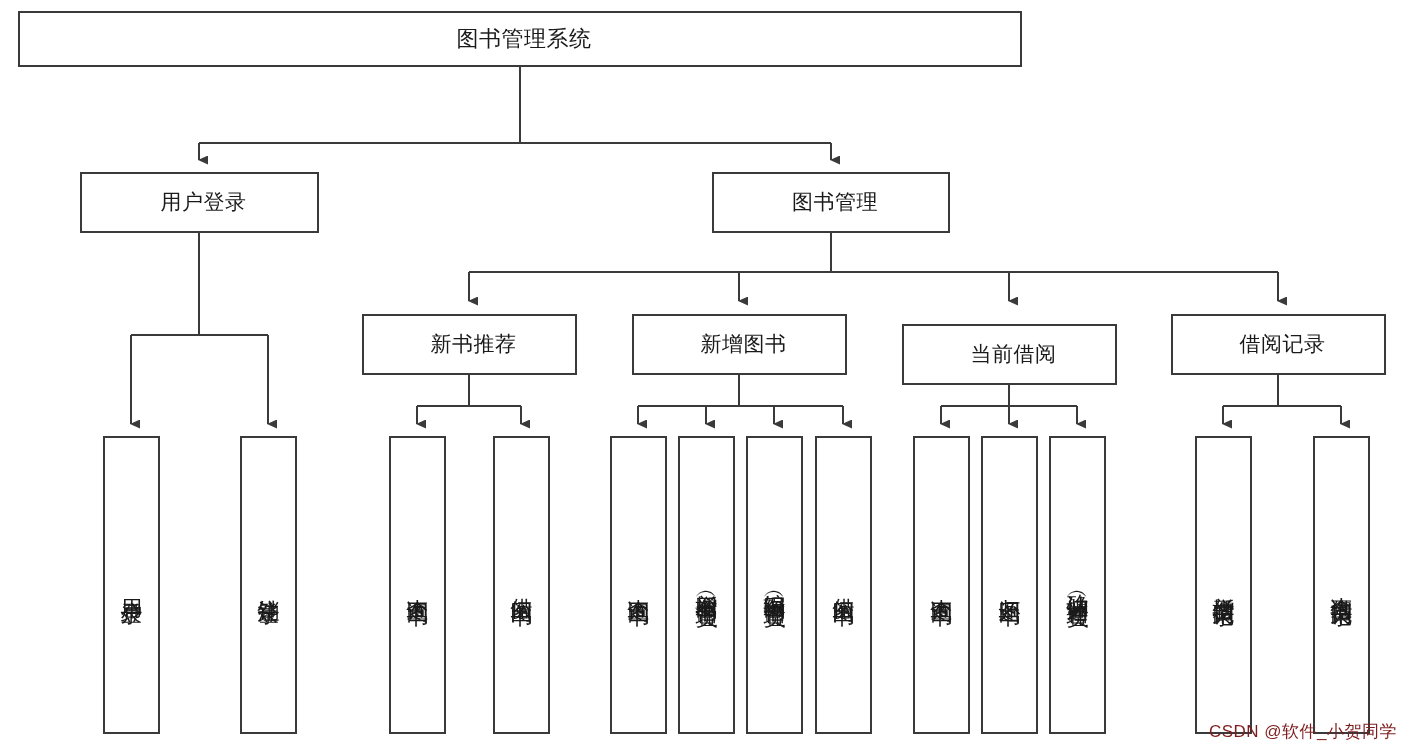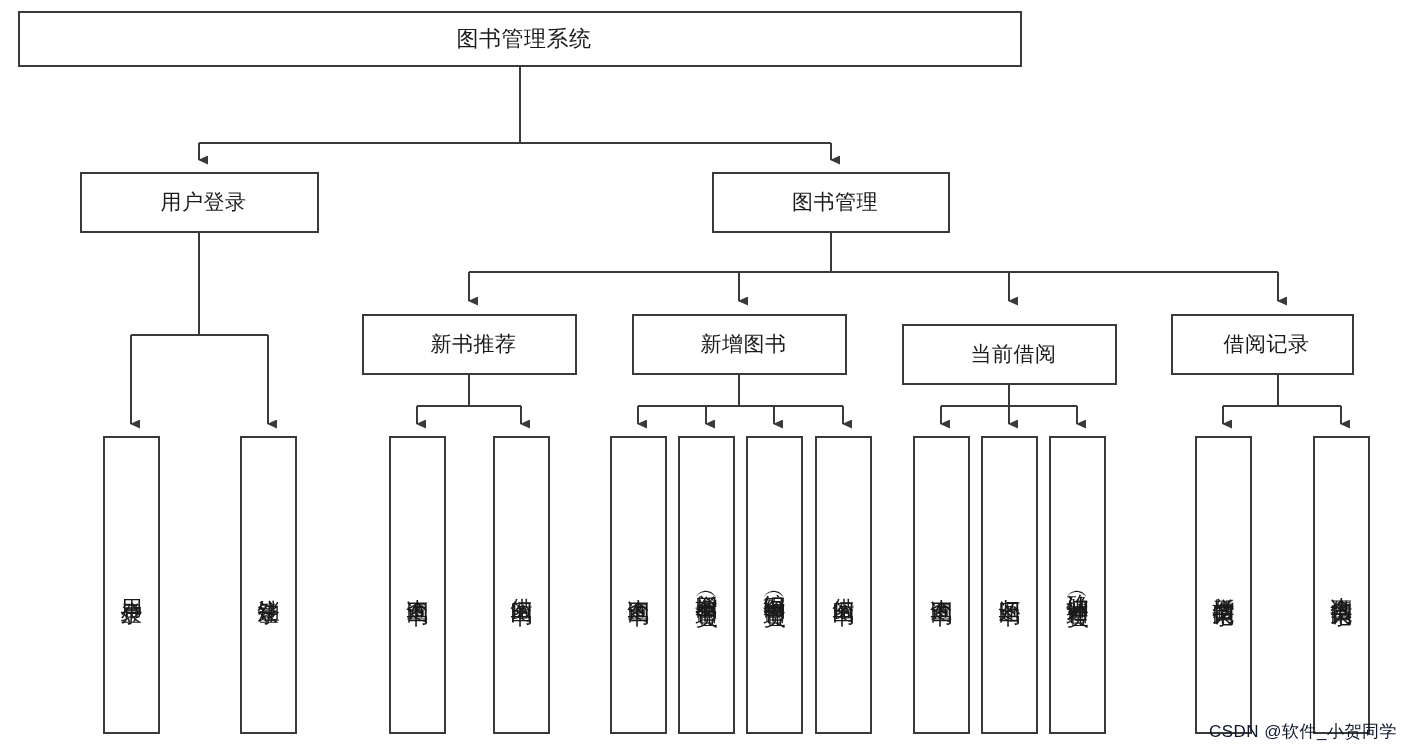--- a/index.html
+++ b/index.html
@@ -63,21 +63,21 @@
     line-height: 1.0;
     letter-spacing: 2px;
     white-space: nowrap;
     max-height: 100%;
   }
   .watermark {
     position: absolute;
     right: 8px;
     bottom: 4px;
     font-size: 17px;
-    color: #0f172a;
+    color: #7f1d1d;
     letter-spacing: 0.5px;
     z-index: 3;
     white-space: nowrap;
     font-family: "Liberation Sans", "DejaVu Sans", sans-serif;
   }
 </style>
 </head>
 <body>
 
 <div id="canvas">
@@ -147,21 +147,21 @@
 
   <div class="node horiz" style="left:362px; top:314px; width:215px; height:61px;">
     <span class="node-label">新书推荐</span>
   </div>
   <div class="node horiz" style="left:632px; top:314px; width:215px; height:61px;">
     <span class="node-label">新增图书</span>
   </div>
   <div class="node horiz" style="left:902px; top:314px; width:215px; height:61px;margin-top:10px;">
     <span class="node-label">当前借阅</span>
   </div>
-  <div class="node horiz" style="left:1171px; top:314px; width:183px; height:61px;">
+  <div class="node horiz" style="left:1171px; top:314px; width:215px; height:61px;">
     <span class="node-label">借阅记录</span>
   </div>
 
   <div class="node leaf" style="left:103px; top:436px; width:57px; height:298px;">
     <span class="node-label">用户登录</span>
   </div>
   <div class="node leaf" style="left:240px; top:436px; width:57px; height:298px;">
     <span class="node-label">注销登录</span>
   </div>
 

